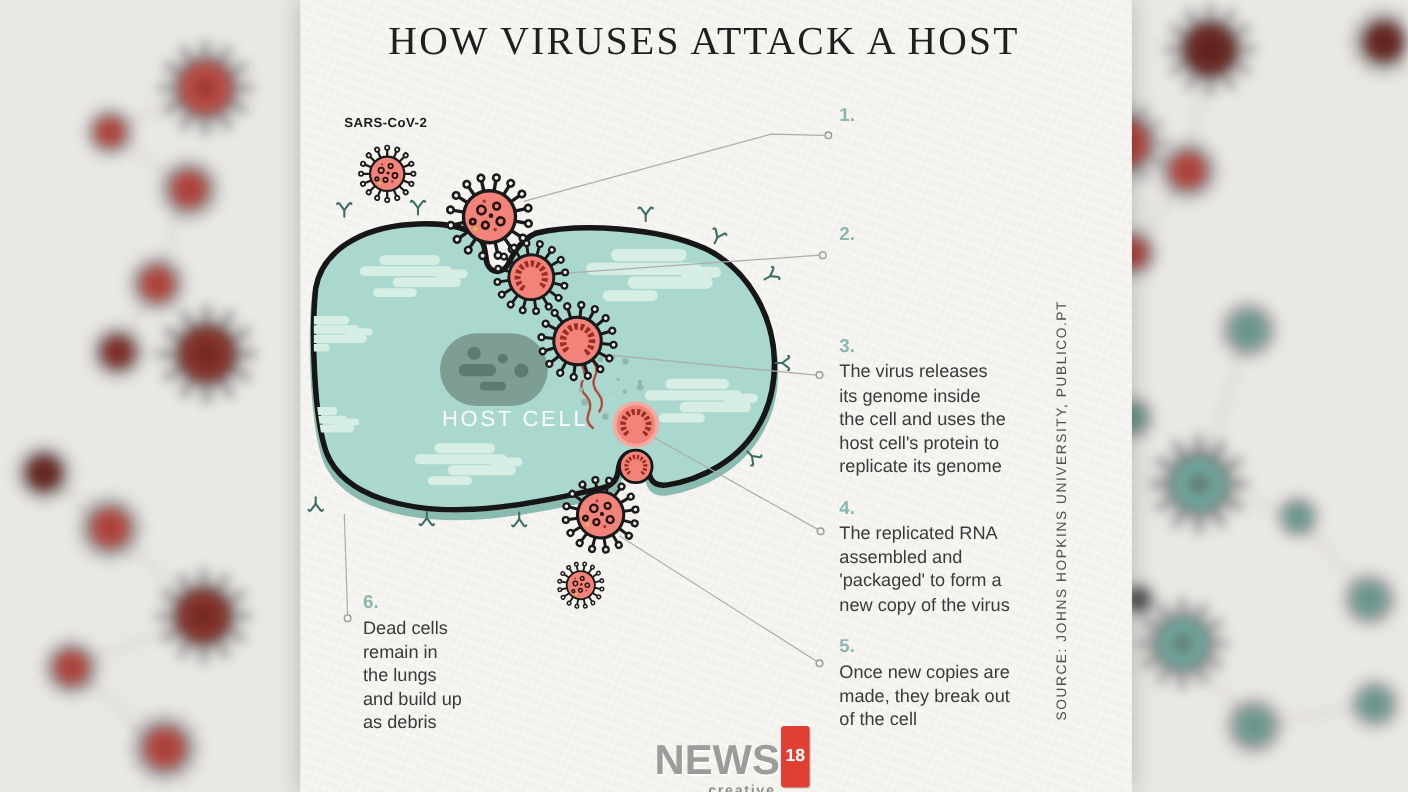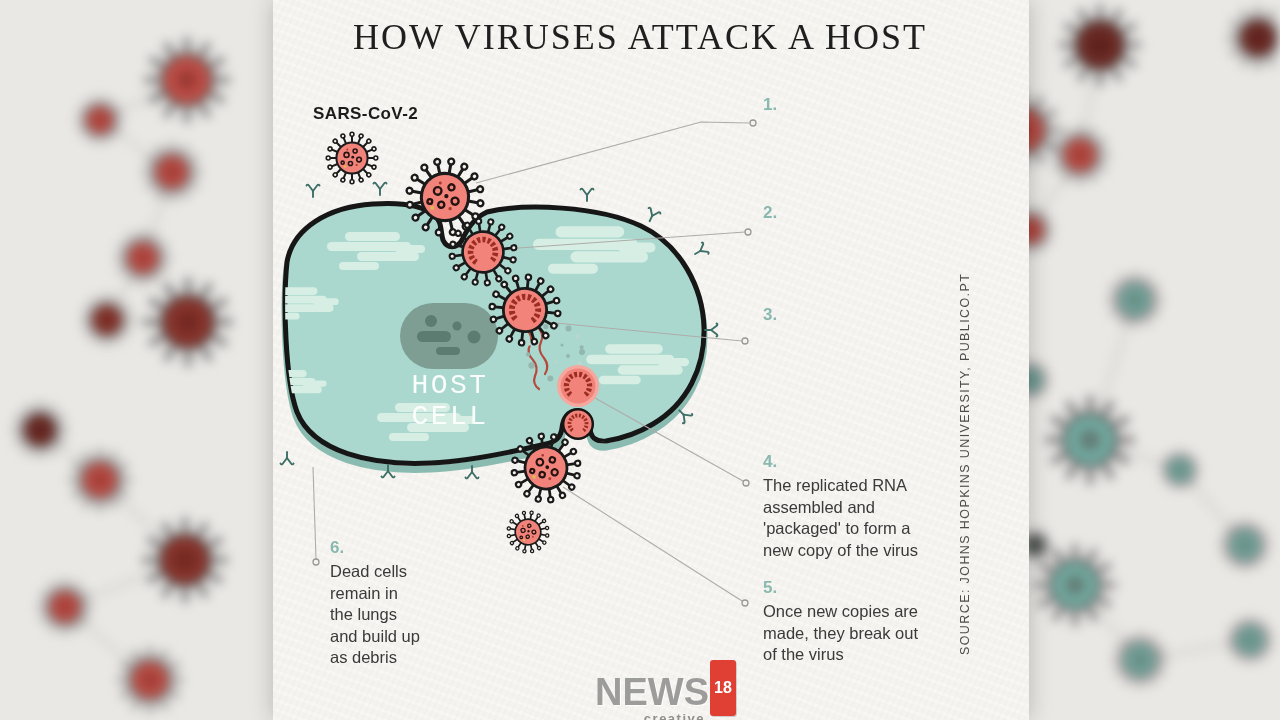--- a/index.html
+++ b/index.html
@@ -22,26 +22,26 @@
   }
 
   .title{
     position:absolute;left:0;top:16px;width:734px;text-align:center;
     font-family:"Liberation Serif",serif;
     font-size:36px;letter-spacing:2px;color:#1f1f1f;font-weight:400;
   }
 
   .sars-label{
     position:absolute;left:40px;top:104px;
-    font-size:17px;font-weight:bold;color:#1b1b1b;letter-spacing:.4px;
+    font-size:12px;font-weight:bold;color:#1b1b1b;letter-spacing:.4px;
   }
 
   .host-cell-label{
-    position:absolute;left:92px;top:370px;width:170px;text-align:center;
-    font-size:28px;letter-spacing:2.5px;color:rgba(255,255,255,0.93);font-weight:400;font-family:Liberation Mono, monospace;
+    position:absolute;left:92px;top:370px;width:170px;text-align:right;
+    font-size:20px;letter-spacing:2.5px;color:rgba(255,255,255,0.93);font-weight:400;
   }
 
   .diagram-svg{position:absolute;left:0;top:0;}
 
   .annotation{position:absolute;width:198px;}
   .ann-num{font-weight:bold;color:#89b8ae;font-size:17px;margin-bottom:3px;}
   .ann-text{color:#3a3a3a;font-size:16.5px;line-height:21.5px;white-space:pre-line;}
   .ann-1{left:490px;top:95px;}
   .ann-2{left:490px;top:203px;}
   .ann-3{left:490px;top:305px;}
@@ -359,33 +359,38 @@
   <div class="host-cell-label">HOST CELL</div>
 
   <div class="annotation ann-1">
     <div class="ann-num">1.</div>
   </div>
   <div class="annotation ann-2">
     <div class="ann-num">2.</div>
   </div>
   <div class="annotation ann-3">
     <div class="ann-num">3.</div>
+    <div class="ann-text">The virus releases
+its genome inside
+the cell and uses the
+host cell's protein to
+replicate its genome</div>
   </div>
   <div class="annotation ann-4">
     <div class="ann-num">4.</div>
     <div class="ann-text">The replicated RNA
 assembled and
 'packaged' to form a
 new copy of the virus</div>
   </div>
   <div class="annotation ann-5">
     <div class="ann-num">5.</div>
     <div class="ann-text">Once new copies are
 made, they break out
-of the virus</div>
+of the cell</div>
   </div>
   <div class="annotation ann-6">
     <div class="ann-num">6.</div>
     <div class="ann-text">Dead cells
 remain in
 the lungs
 and build up
 as debris</div>
   </div>
 

